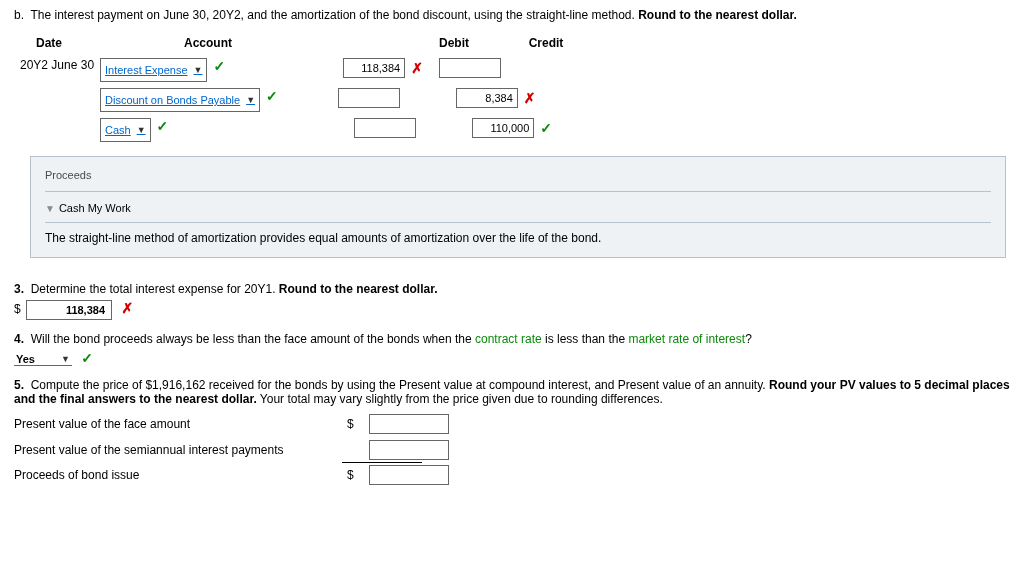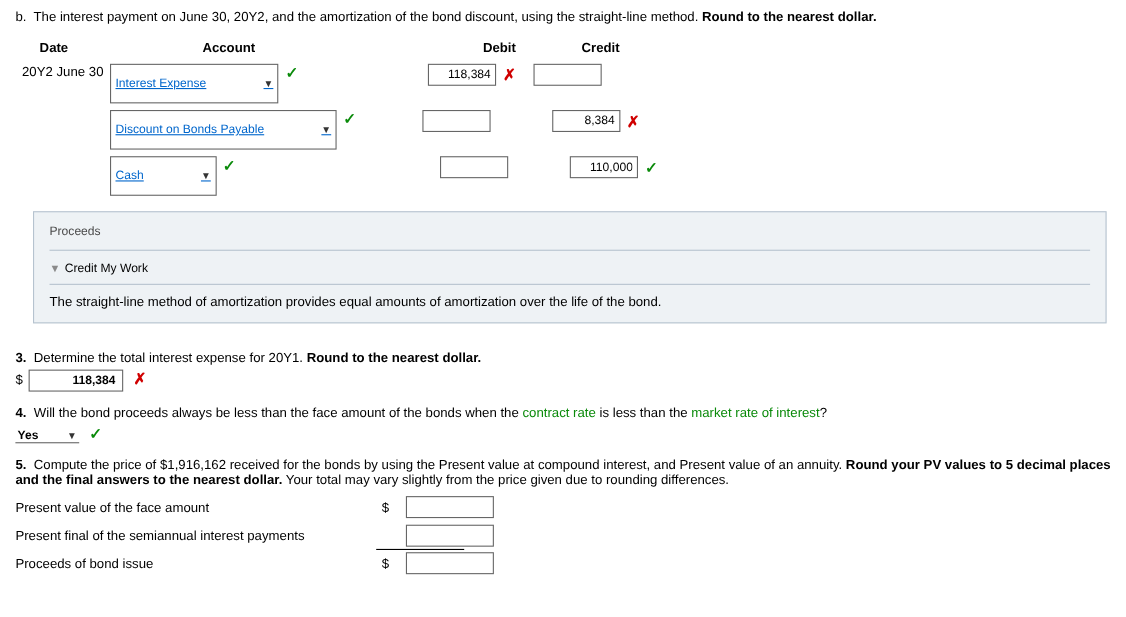--- a/index.html
+++ b/index.html
@@ -5,21 +5,21 @@
     * { box-sizing: border-box; margin: 0; padding: 0; }
     body { font-family: Arial, Helvetica, sans-serif; font-size: 12px; color: #000; background: #fff; padding: 8px 14px; width: 1024px; }
     .question-text { margin-bottom: 12px; }
     .question-text b { font-weight: bold; }
     .table-headers { display: flex; padding: 2px 0 8px 0; font-weight: bold; }
     .th-date { width: 100px; margin-left: 22px; }
     .th-account { width: 200px; margin-left: 48px; }
     .th-debit { width: 80px; margin-left: 30px; text-align: center; }
     .th-credit { width: 80px; margin-left: 12px; text-align: center; }
     .date-cell { width: 80px; margin-left: 6px; }
-    .account-box, .select-box { display: inline-flex; align-items: center; border: 1px solid #666; background: #fff; padding: 1px 4px; height: 36px; color: #0066cc; text-decoration: underline; font-size: 11px; gap: 46px; }
+    .account-box, .select-box { display: inline-flex; align-items: center; border: 1px solid #666; background: #fff; padding: 1px 4px; height: 24px; color: #0066cc; text-decoration: underline; font-size: 11px; }
     .chevron { margin-left: 6px; color: #333; font-size: 9px; text-decoration: none; }
     .amount-box { width: 62px; height: 20px; border: 1px solid #666; text-align: right; padding: 1px 4px; font-size: 11px; background: #fff; }
     .mark-correct { color: #0a8a0a; font-weight: bold; margin-left: 6px; font-size: 14px; }
     .mark-wrong { color: #d00000; font-weight: bold; margin-left: 6px; font-size: 14px; }
     .debit-col { margin-left: auto; width: 92px; display: flex; align-items: center; }
     .credit-col { width: 112px; display: flex; align-items: center; }
     .row-flex { display: flex; align-items: flex-start; width: 620px; }
     
     .feedback-box { background: #eef2f5; border: 1px solid #b6c3cf; padding: 12px 14px; margin: 14px 0 24px 16px; width: 98%; }
     .feedback-title { color: #4a4a4a; font-size: 11px; margin-bottom: 10px; }
@@ -107,21 +107,21 @@
     <input class="amount-box" value="110,000" style="">
     <span class="mark-correct">✓</span>
   </div>
 </div>
 
 <div class="feedback-box">
   <div class="feedback-title">Proceeds</div>
   <hr class="fbdiv">
   <div class="check-work-row">
     <span class="triangle">▼</span>
-    <span class="check-work-text">Credit My Work</span>
+    <span class="check-work-text">Cash My Work</span>
   </div>
   <div class="feedback-content">The straight-line method of amortization provides equal amounts of amortization over the life of the bond.</div>
 </div>
 
 <div class="q3">
   <div>
     <b>3.</b>&nbsp;
     <span>Determine the total interest expense for 20Y1. </span>
     <b>Round to the nearest dollar.</b>
   </div>
@@ -158,21 +158,21 @@
     <b>Round your PV values to 5 decimal places and the final answers to the nearest dollar.</b>
     <span> Your total may vary slightly from the price given due to rounding differences.</span>
   </div>
   <div class="pv-table">
     <div class="pv-row">
       <div class="pv-label">Present value of the face amount</div>
       <span class="dollar">$</span>
       <input class="pv-input" style="">
     </div>
     <div class="pv-row">
-      <div class="pv-label">Present final of the semiannual interest payments</div>
+      <div class="pv-label">Present value of the semiannual interest payments</div>
       <span class="dollar" style="visibility:hidden;">$</span>
       <input class="pv-input" style="">
     </div>
     <div class="pv-total-line"></div>
     <div class="pv-row">
       <div class="pv-label">Proceeds of bond issue</div>
       <span class="dollar">$</span>
       <input class="pv-input" style="">
     </div>
   </div>

